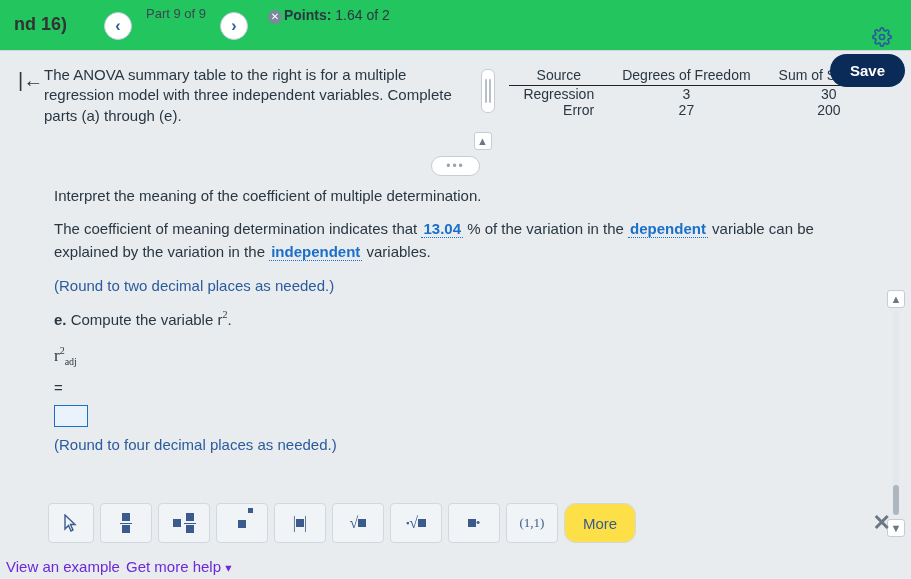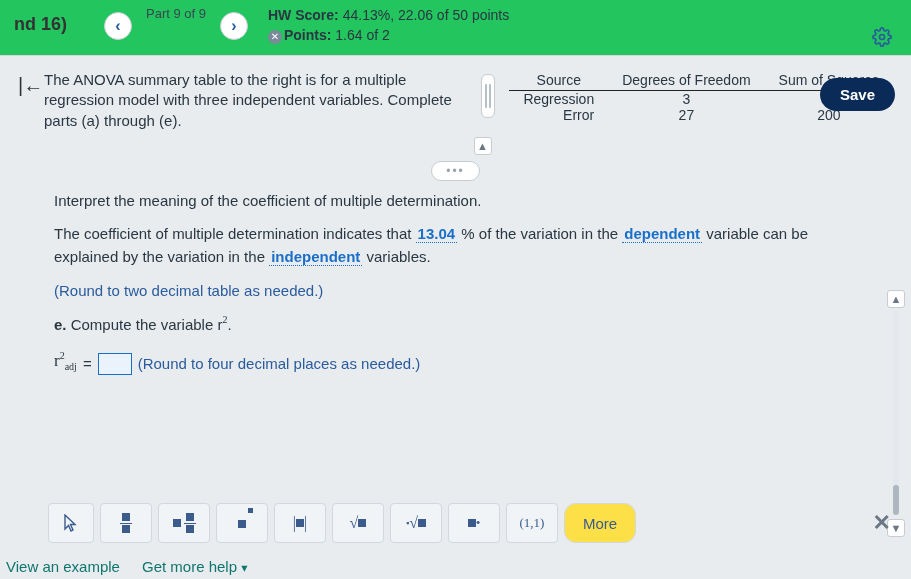--- a/index.html
+++ b/index.html
@@ -31,25 +31,24 @@
   .q-title { font-weight: 700; font-size: 18px; color: #2a3742;}
   .q-sub { font-size: 13px; color: #3a4652;}
   .score-block { margin-left: 20px; font-size: 14px; color: #2a3742; line-height: 1.4;}
   .score-block b { font-weight: 700;}
   .gear {
     position: absolute; right: 18px; top: 26px;
     width: 22px; height: 22px; cursor: pointer;
     display:flex;align-items:center;justify-content:center;
   }
   .save-btn {
-    position: absolute; right: 16px; top: 54px;
+    position: absolute; right: 6px; top: 54px;
     background: #0a2a57; color: #fff; font-weight: 700;
     padding: 8px 20px; border-radius: 20px; cursor: pointer;
     font-size: 15px;
-    margin-top: 24px;
   }
   .pts-icon{display:inline-block;width:14px;height:14px;border-radius:50%;background:#7a8a99;color:#fff;font-size:10px;line-height:14px;text-align:center;margin-right:2px;}
 
   .content { display:flex; padding: 14px 18px 6px 18px; }
   .back-handle { width:26px; font-size:20px; color:#333; cursor:pointer; padding-top:4px;}
   .prompt { flex:1; font-size:15px; color:#2a3742; padding-right:18px; line-height:1.35;}
   .drag-handle { width:14px; height:44px; border:1px solid #c6ccd2; border-radius:6px; background:#fff; cursor:grab; margin-top:4px; display:flex;align-items:center;justify-content:center;}
   .drag-handle span{width:2px;height:24px;background:#b6bec6;border-radius:1px;margin:0 1px;}
 
   .anova { margin-left:14px; font-size:14px; color:#2a3742;}
@@ -61,53 +60,52 @@
 
   .dots-sep { text-align:center; margin:6px 0 8px 0;}
   .dots-sep span{display:inline-block;border:1px solid #c6ccd2;border-radius:14px;padding:2px 14px;color:#9aa4af;background:#fff;font-size:12px;letter-spacing:2px;}
   .scroll-up{width:18px;height:18px;border:1px solid #c6ccd2;background:#fff;border-radius:3px;display:flex;align-items:center;justify-content:center;color:#6b7785;font-size:11px;cursor:pointer;margin:0 auto 6px auto;}
 
   .body-area{padding:0 44px 0 54px; font-size:15px; color:#2a3742; line-height:1.55;}
   .body-area p{margin-bottom:10px;}
   .filled { color:#1a6fc9; border-bottom:1px dotted #1a6fc9; padding:0 2px; font-weight:600;}
   .hint { color:#2a5b9c;}
   .part-lbl{font-weight:700;}
-  .eq { display:flex;align-items:flex-end;gap:6px;margin-top:6px;}
+  .eq { display:flex;align-items:flex-start;gap:6px;margin-top:6px;flex-direction:column;}
   .eq .box{width:34px;height:22px;border:1.5px solid #1a6fc9;background:#eaf3fc;}
   .r2 { font-family: 'Times New Roman', serif; font-size:17px;}
   .r2 sup{font-size:10px;} .r2 sub{font-size:10px;}
 
   .toolbar { position:absolute; bottom:36px; left:48px; right:20px; display:flex; align-items:center; gap:6px;}
   .tool { width:52px;height:40px;background:#f1f4f7;border:1px solid #d2d8de;border-radius:4px;display:flex;align-items:center;justify-content:center;color:#3a5b8c;font-family:'Times New Roman',serif;font-size:16px;cursor:pointer;}
   .tool.sel{width:46px;}
   .more-btn{height:40px;padding:0 18px;background:#fde047;border:1px solid #d2d8de;border-radius:12px;display:flex;align-items:center;color:#3a5b8c;cursor:pointer;font-size:15px;}
   .close-x{margin-left:auto;font-size:22px;color:#6b7785;cursor:pointer;font-weight:700;}
   .scroll-down{position:absolute;bottom:42px;right:6px;width:18px;height:18px;border:1px solid #c6ccd2;background:#fff;border-radius:3px;display:flex;align-items:center;justify-content:center;color:#6b7785;font-size:11px;cursor:pointer;}
   .scroll-up2{position:absolute;top:290px;right:6px;width:18px;height:18px;border:1px solid #c6ccd2;background:#fff;border-radius:3px;display:flex;align-items:center;justify-content:center;color:#6b7785;font-size:11px;cursor:pointer;}
   .scroll-track{position:absolute;top:310px;bottom:64px;right:12px;width:6px;background:#e4e8ec;border-radius:3px;}
   .scroll-thumb{position:absolute;bottom:0;width:6px;height:30px;background:#aeb7c0;border-radius:3px;}
 
-  .footer{position:absolute;bottom:4px;left:6px;display:flex;gap:22px;font-size:15px;color:#0f766e;}
+  .footer{position:absolute;bottom:4px;left:6px;display:flex;gap:6px;font-size:15px;color:#6d28d9;}
   .footer span{cursor:pointer;}
   .frac{display:inline-flex;flex-direction:column;align-items:center;font-size:11px;line-height:1;}
   .frac .n{border-bottom:1.2px solid #3a5b8c;padding:0 2px;}
   .sq{display:inline-block;width:8px;height:8px;background:#3a5b8c;}
 </style>
 </head>
 <body>
 
 <div class="topbar">
   <div class="left-chunk">nd 16)</div>
   <div class="nav-btn">‹</div>
   <div class="q-block">
     <div class="q-sub">Part 9 of 9</div>
   </div>
   <div class="nav-btn">›</div>
   <div class="score-block">
-    <div><b>HW Score:</b> <span>44.13%, 22.06 of 50 points</span></div>
     <div><span class="pts-icon">✕</span><b>Points:</b> <span>1.64 of 2</span></div>
   </div>
   <div class="gear">
     <svg width="20" height="20" viewBox="0 0 24 24" fill="none" stroke="#2a5b9c" stroke-width="2">
         <circle cx="12" cy="12" r="3"></circle>
         <path d="M19.4 15a1.7 1.7 0 0 0 .34 1.87l.06.06a2 2 0 1 1-2.83 2.83l-.06-.06a1.7 1.7 0 0 0-1.87-.34 1.7 1.7 0 0 0-1 1.56V21a2 2 0 1 1-4 0v-.09a1.7 1.7 0 0 0-1-1.56 1.7 1.7 0 0 0-1.87.34l-.06.06a2 2 0 1 1-2.83-2.83l.06-.06A1.7 1.7 0 0 0 4.6 15a1.7 1.7 0 0 0-1.56-1H3a2 2 0 1 1 0-4h.09A1.7 1.7 0 0 0 4.6 9a1.7 1.7 0 0 0-.34-1.87l-.06-.06A2 2 0 1 1 7 4.24l.06.06A1.7 1.7 0 0 0 9 4.6a1.7 1.7 0 0 0 1-1.56V3a2 2 0 1 1 4 0v.09c0 .67.39 1.27 1 1.51a1.7 1.7 0 0 0 1.87-.34l.06-.06a2 2 0 1 1 2.83 2.83l-.06.06A1.7 1.7 0 0 0 19.4 9c.24.61.84 1 1.51 1H21a2 2 0 1 1 0 4h-.09a1.7 1.7 0 0 0-1.51 1z"></path>
       </svg>
   </div>
   <div class="save-btn">Save</div>
 </div>
@@ -143,23 +141,23 @@
 </div>
 
 <div style="padding-left:54px">
     <div class="scroll-up">▲</div>
   </div>
 <div class="dots-sep"><span>•••</span></div>
 
 <div class="body-area">
   <p>Interpret the meaning of the coefficient of multiple determination.</p>
   <p>
-    <span>The coefficient of multiple determination indicates that </span><span class="filled">13.04</span><span> % of the variation in the </span><span class="filled">dependent</span><span> variable can be explained by the variation in the </span><span class="filled">independent</span><span> variables.</span>
+    <span>The coefficient of meaning determination indicates that </span><span class="filled">13.04</span><span> % of the variation in the </span><span class="filled">dependent</span><span> variable can be explained by the variation in the </span><span class="filled">independent</span><span> variables.</span>
   </p>
-  <p class="hint">(Round to two decimal table as needed.)</p>
+  <p class="hint">(Round to two decimal places as needed.)</p>
   <p><span class="part-lbl">e.</span><span> Compute the variable r</span><span class="r2"><sup>2</sup></span>.</p>
   <div class="eq">
     <span class="r2"><span>r</span><sup>2</sup><sub>adj</sub></span>
     <span>=</span>
     <span class="box"></span>
     <span class="hint">(Round to four decimal places as needed.)</span>
   </div>
 </div>
 
 <div class="scroll-up2">▲</div>

